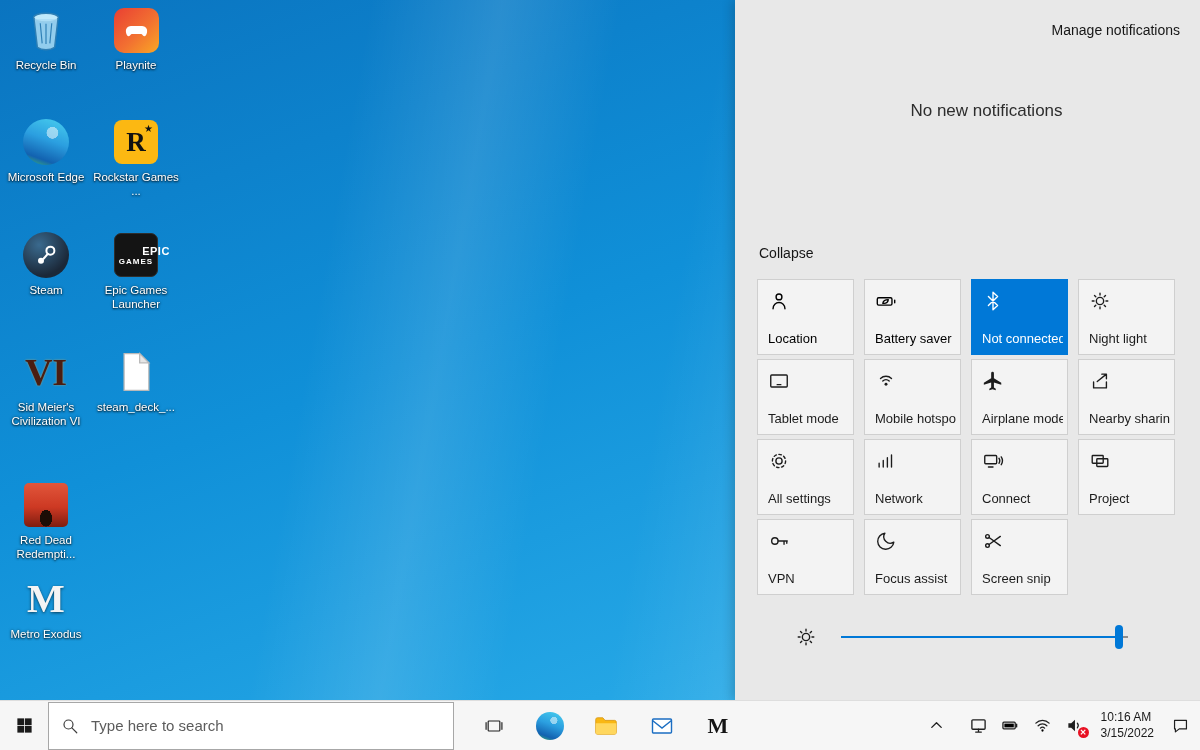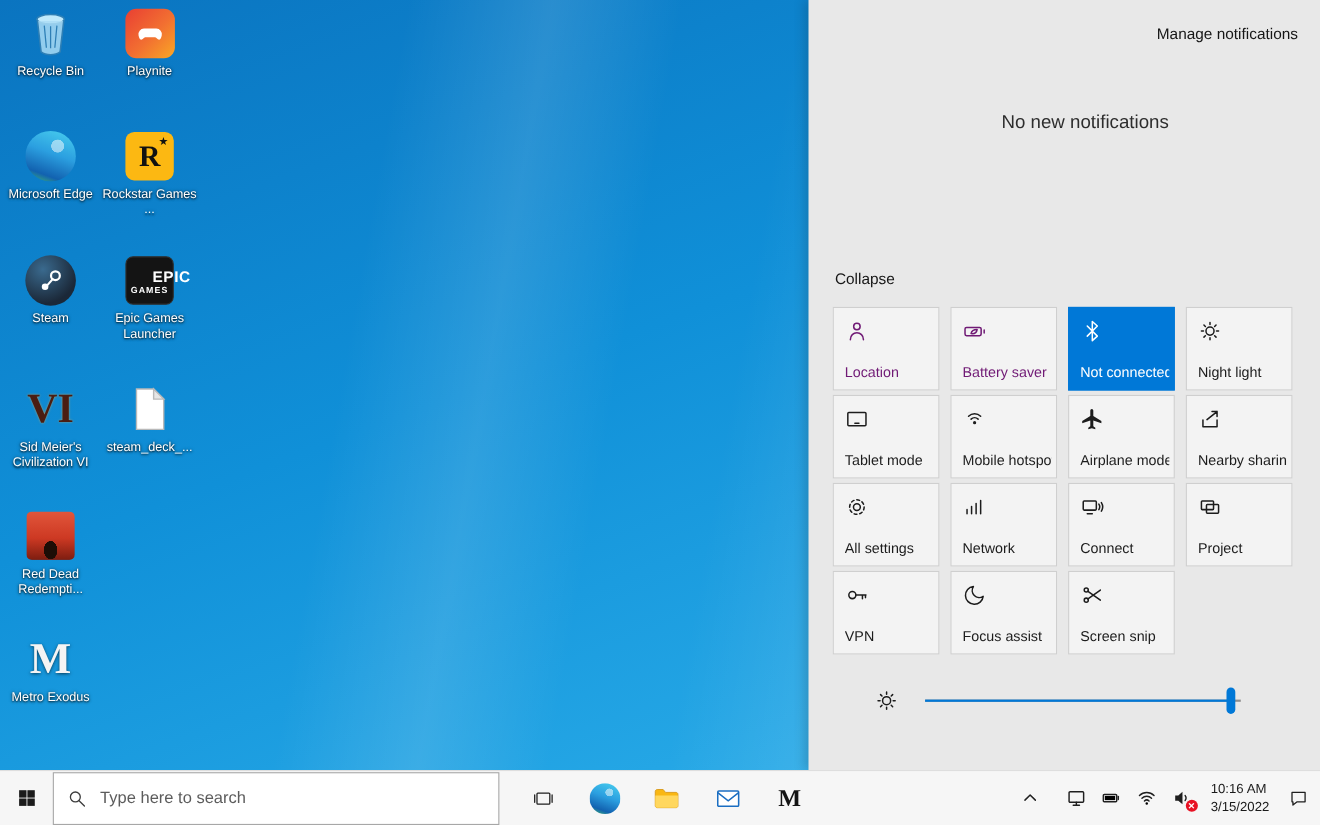--- a/index.html
+++ b/index.html
@@ -26,41 +26,41 @@
     display:flex; align-items:center; justify-content:center; }
   .rockstar-art { width:44px; height:44px; border-radius:8px; background:#fcb812; position:relative;
     display:flex; align-items:center; justify-content:center; }
   .rockstar-r { font-family:"Liberation Serif", serif; font-weight:bold; font-size:27px; color:#111; }
   .rockstar-star { position:absolute; top:3px; right:5px; font-size:10px; color:#111; }
   .steam-art { width:46px; height:46px; border-radius:50%;
     background: radial-gradient(circle at 35% 28%, #3a6a8e 0%, #1b2838 70%);
     display:flex; align-items:center; justify-content:center; }
   .epic-art { width:44px; height:44px; border-radius:7px; background:#141414; border:1px solid #2e2e2e;
     display:flex; flex-direction:column; align-items:center; justify-content:center; color:#fff; }
-  .epic-l1 { font-size:14px; font-weight:bold; letter-spacing:.5px;margin-left:40px; }
+  .epic-l1 { font-size:11px; font-weight:bold; letter-spacing:.5px;margin-left:40px; }
   .epic-l2 { font-size:8px; font-weight:bold; letter-spacing:1px; }
   .civ-text { font-family:"Liberation Serif", serif; font-weight:bold; font-size:38px; color:#4a1d12;
     text-shadow:0 0 2px rgba(210,170,90,.8); line-height:1; }
   .rdr2-art { width:44px; height:44px; border-radius:5px;
     background:
       radial-gradient(ellipse 11px 15px at 50% 80%, #1d0d06 0 55%, transparent 56%),
       linear-gradient(180deg, #e1563b 0%, #cd3923 55%, #7e1d10 100%); }
   .metro-text { font-family:"Liberation Serif", serif; font-weight:bold; font-size:40px; color:#f4f4f4;
     text-shadow:0 1px 3px rgba(0,0,0,.6); line-height:1; }
 
   
   .action-center { position:absolute; right:0; top:0; width:465px; height:700px; background:#e8e8e8;
     box-shadow:-3px 0 10px rgba(0,0,0,.18); color:#1b1b1b; }
   .manage { position:absolute; top:22px; right:20px; font-size:14px; color:#161616; cursor:pointer; }
   .no-notif { position:absolute; top:101px; left:0; width:100%; text-align:center; font-size:17px; color:#2d2d2d;padding-left:38px; }
   .collapse { position:absolute; top:245px; left:24px; font-size:14px; color:#161616; cursor:pointer; }
   .tiles { position:absolute; top:279px; left:22px; display:grid;
     grid-template-columns:repeat(4, 97px); grid-auto-rows:76px; gap:4px 10px; }
   .tile { position:relative; background:#f3f3f3; border:1px solid #cfcfcf; color:#1c1c1c; cursor:pointer; }
-  .tile.disabled { color:#701a75; }
+  .tile.disabled { color:#000000; }
   .tile.active { background:#0078d7; border-color:#0078d7; color:#fff; }
   .tile-icon { position:absolute; top:10px; left:10px; width:22px; height:22px; }
   .tile-icon svg { width:22px; height:22px; fill:none; stroke:currentColor; stroke-width:1.5;
     stroke-linecap:round; stroke-linejoin:round; }
   .tile-label { position:absolute; bottom:8px; left:10px; right:4px; font-size:13px;
     white-space:nowrap; overflow:hidden; }
 
   .brightness { position:absolute; top:623px; left:60px; right:72px; height:28px;
     display:flex; align-items:center; }
   .b-icon { width:22px; height:22px; margin-right:24px; color:#1b1b1b; flex:none; }
@@ -179,21 +179,21 @@
     <div class="dicon" style="left:92px; top:348px;">
       <div class="dicon-art">
         <svg viewBox="0 0 48 48" width="44" height="44">
           <path d="M11 4h17l10 10v30H11z" fill="#ffffff" stroke="#b9b9b9" stroke-width="1.4"></path>
           <path d="M28 4l10 10H28z" fill="#e6e6e6" stroke="#b9b9b9" stroke-width="1.4"></path>
         </svg>
       </div>
       <div class="dicon-label">steam_deck_...</div>
     </div>
 
-    <div class="dicon" style="left:2px; top:463px;">
+    <div class="dicon" style="left:2px; top:481px;">
       <div class="dicon-art">
           <div class="rdr2-art"></div>
         </div>
       <div class="dicon-label">Red Dead Redempti...</div>
     </div>
 
     <div class="dicon" style="left:2px; top:575px;">
       <div class="dicon-art">
         <span class="metro-text">M</span>
       </div>

